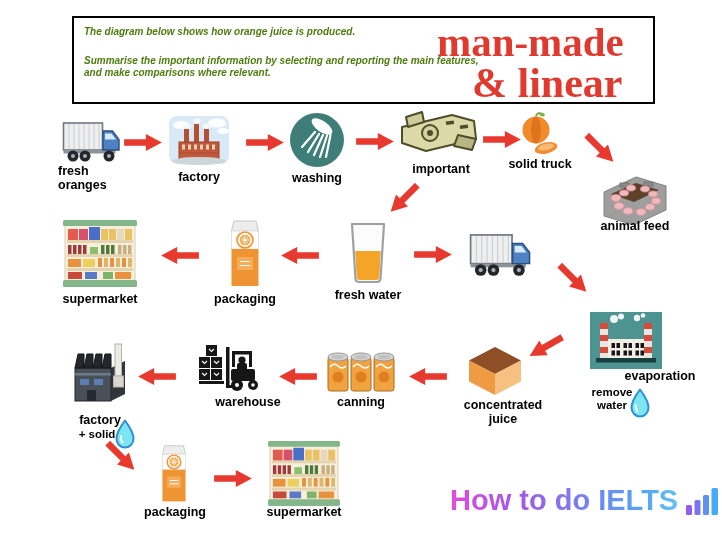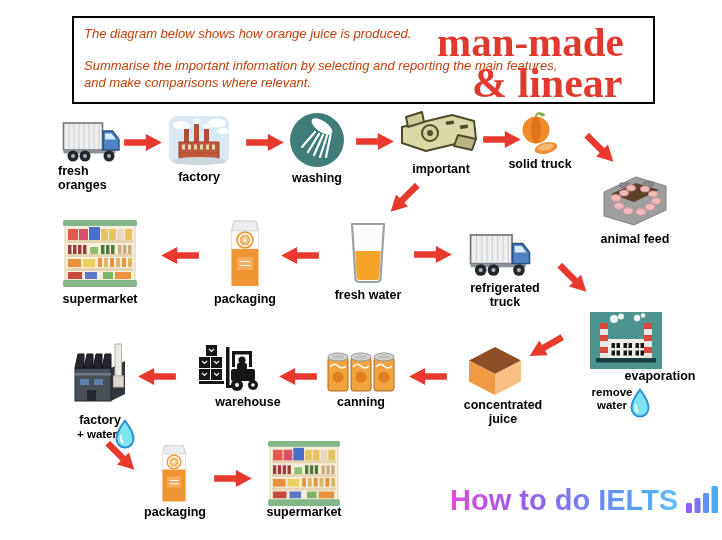--- a/index.html
+++ b/index.html
@@ -7,21 +7,21 @@
     position:relative;width:722px;height:540px;background:#ffffff;
     font-family:"Liberation Sans", sans-serif;overflow:hidden;
   }
   
   .task-box{
     position:absolute;left:72px;top:16px;width:583px;height:88px;
     border:2.5px solid #000;box-sizing:border-box;background:#fff;
     padding:8px 10px 0 10px;
   }
   .task-line{
-    font-size:13px;font-weight:normal;font-style:italic;color:#c2410c;
+    font-size:10px;font-weight:bold;font-style:italic;color:#4d7c0f;
     line-height:1.25;white-space:pre-line;
   }
   .task-line.second{margin-top:16px;}
   .annot{
     position:absolute;color:#e0392e;font-family:"Liberation Serif", serif;
     font-weight:bold;line-height:1;z-index:5;
   }
   .annot.top{left:437px;top:22px;font-size:41px;}
   .annot.bottom{left:472px;top:62px;font-size:42px;}
   
@@ -33,21 +33,21 @@
   .lbl.small{font-size:11.5px;text-align:center;}
   .lbl.left-align{transform:none;text-align:left;}
   
   .arrow{position:absolute;width:38px;height:17px;}
   .arrow svg{display:block;width:100%;height:100%;}
   .r180{transform:rotate(180deg);}
   .r45{transform:rotate(45deg);}
   .r135{transform:rotate(135deg);}
   .r150{transform:rotate(150deg);}
   
-  .logo{position:absolute;left:450px;top:486px;display:flex;align-items:flex-start;gap:8px;}
+  .logo{position:absolute;left:450px;top:486px;display:flex;align-items:flex-end;gap:8px;}
   .logo-text{
     font-size:29px;font-weight:bold;letter-spacing:0px;color:#8a5cf0;
     background:linear-gradient(90deg,#e04ce0 0%,#a15ae8 30%,#7b7af2 55%,#54a6f2 85%,#63c0f5 100%);
     -webkit-background-clip:text;background-clip:text;-webkit-text-fill-color:transparent;
     line-height:1;
   }
 </style>
 </head>
 <body>
 
@@ -183,21 +183,21 @@
       <ellipse cx="31" cy="15" rx="4.5" ry="3"></ellipse>
         <ellipse cx="45" cy="16" rx="4.5" ry="3"></ellipse>
       <ellipse cx="53" cy="21" rx="4.5" ry="3"></ellipse>
         <ellipse cx="56" cy="28" rx="4.5" ry="3.2"></ellipse>
       <ellipse cx="19" cy="33" rx="5" ry="3.4"></ellipse>
         <ellipse cx="28" cy="38" rx="5" ry="3.4"></ellipse>
       <ellipse cx="41" cy="39" rx="5" ry="3.4"></ellipse>
         <ellipse cx="50" cy="34" rx="4.5" ry="3.2"></ellipse>
     </g>
   </svg>
-  <div class="lbl" style="left:635px;top:232px">animal feed</div>
+  <div class="lbl" style="left:635px;top:219px">animal feed</div>
 
   <div class="arrow r135" style="left:385px;top:190px">
     <svg viewBox="0 0 40 18">
         <polygon points="0,5.5 23,5.5 23,0 40,9 23,18 23,12.5 0,12.5" fill="#e8392e"></polygon>
       </svg>
   </div>
 
   <svg class="node-icon" style="left:63px;top:219px" width="74" height="70" viewBox="0 0 74 70">
     <rect x="2" y="3" width="70" height="62" rx="2" fill="#f7efdc" stroke="#dccdaa" stroke-width="1"></rect>
     <rect x="0" y="1" width="74" height="6" rx="1.5" fill="#83b689"></rect>
@@ -296,22 +296,20 @@
         <circle cx="11" cy="40" r="5.5"></circle>
         <circle cx="23" cy="40" r="5.5"></circle>
         <circle cx="47" cy="40" r="5.5"></circle>
       </g>
     <g fill="#aab1b8">
         <circle cx="11" cy="40" r="2"></circle>
         <circle cx="23" cy="40" r="2"></circle>
         <circle cx="47" cy="40" r="2"></circle>
       </g>
   </svg>
-  <div class="lbl" style="left:505px;top:281px">refrigerated
-truck</div>
 
   <div class="arrow r45" style="left:554px;top:270px">
     <svg viewBox="0 0 40 18">
         <polygon points="0,5.5 23,5.5 23,0 40,9 23,18 23,12.5 0,12.5" fill="#e8392e"></polygon>
       </svg>
   </div>
 
   <svg class="node-icon" style="left:590px;top:312px" width="72" height="57" viewBox="0 0 72 57">
     <rect x="0" y="0" width="72" height="57" fill="#4d9390"></rect>
     <g fill="#ffffff" opacity="0.92">
@@ -455,21 +453,21 @@
         <polygon points="33,28 36,14 42,14 42,28"></polygon>
     </g>
     <rect x="6" y="33" width="36" height="2.5" fill="#6e7a88"></rect>
     <rect x="11" y="39" width="9" height="6" fill="#5b80b0"></rect>
       <rect x="25" y="39" width="9" height="6" fill="#5b80b0"></rect>
     <rect x="18" y="50" width="9" height="11" fill="#262a30"></rect>
     <rect x="46" y="4" width="6.5" height="32" fill="#ecebe5" stroke="#b5b2a8" stroke-width="1"></rect>
     <rect x="44.5" y="36" width="10" height="11" fill="#d9d7cf" stroke="#b5b2a8" stroke-width="1"></rect>
   </svg>
   <div class="lbl" style="left:100px;top:413px">factory</div>
-  <div class="lbl small" style="left:97px;top:428px">+ water</div>
+  <div class="lbl small" style="left:97px;top:428px">+ solid</div>
   <svg class="node-icon" style="left:113px;top:419px" width="24" height="30" viewBox="0 0 24 30">
     <path d="M12 1.5C12 1.5 3.5 13 3.5 19.5C3.5 24.7 7.3 28.5 12 28.5C16.7 28.5 20.5 24.7 20.5 19.5C20.5 13 12 1.5 12 1.5Z" fill="#7de5f2" stroke="#2d8fd2" stroke-width="2" stroke-linejoin="round"></path>
     <path d="M8 17Q7 21 9.5 23.5" stroke="#ffffff" stroke-width="1.8" fill="none" stroke-linecap="round"></path>
   </svg>
 
   <div class="arrow r45" style="left:102px;top:448px">
     <svg viewBox="0 0 40 18">
         <polygon points="0,5.5 23,5.5 23,0 40,9 23,18 23,12.5 0,12.5" fill="#e8392e"></polygon>
       </svg>
   </div>

